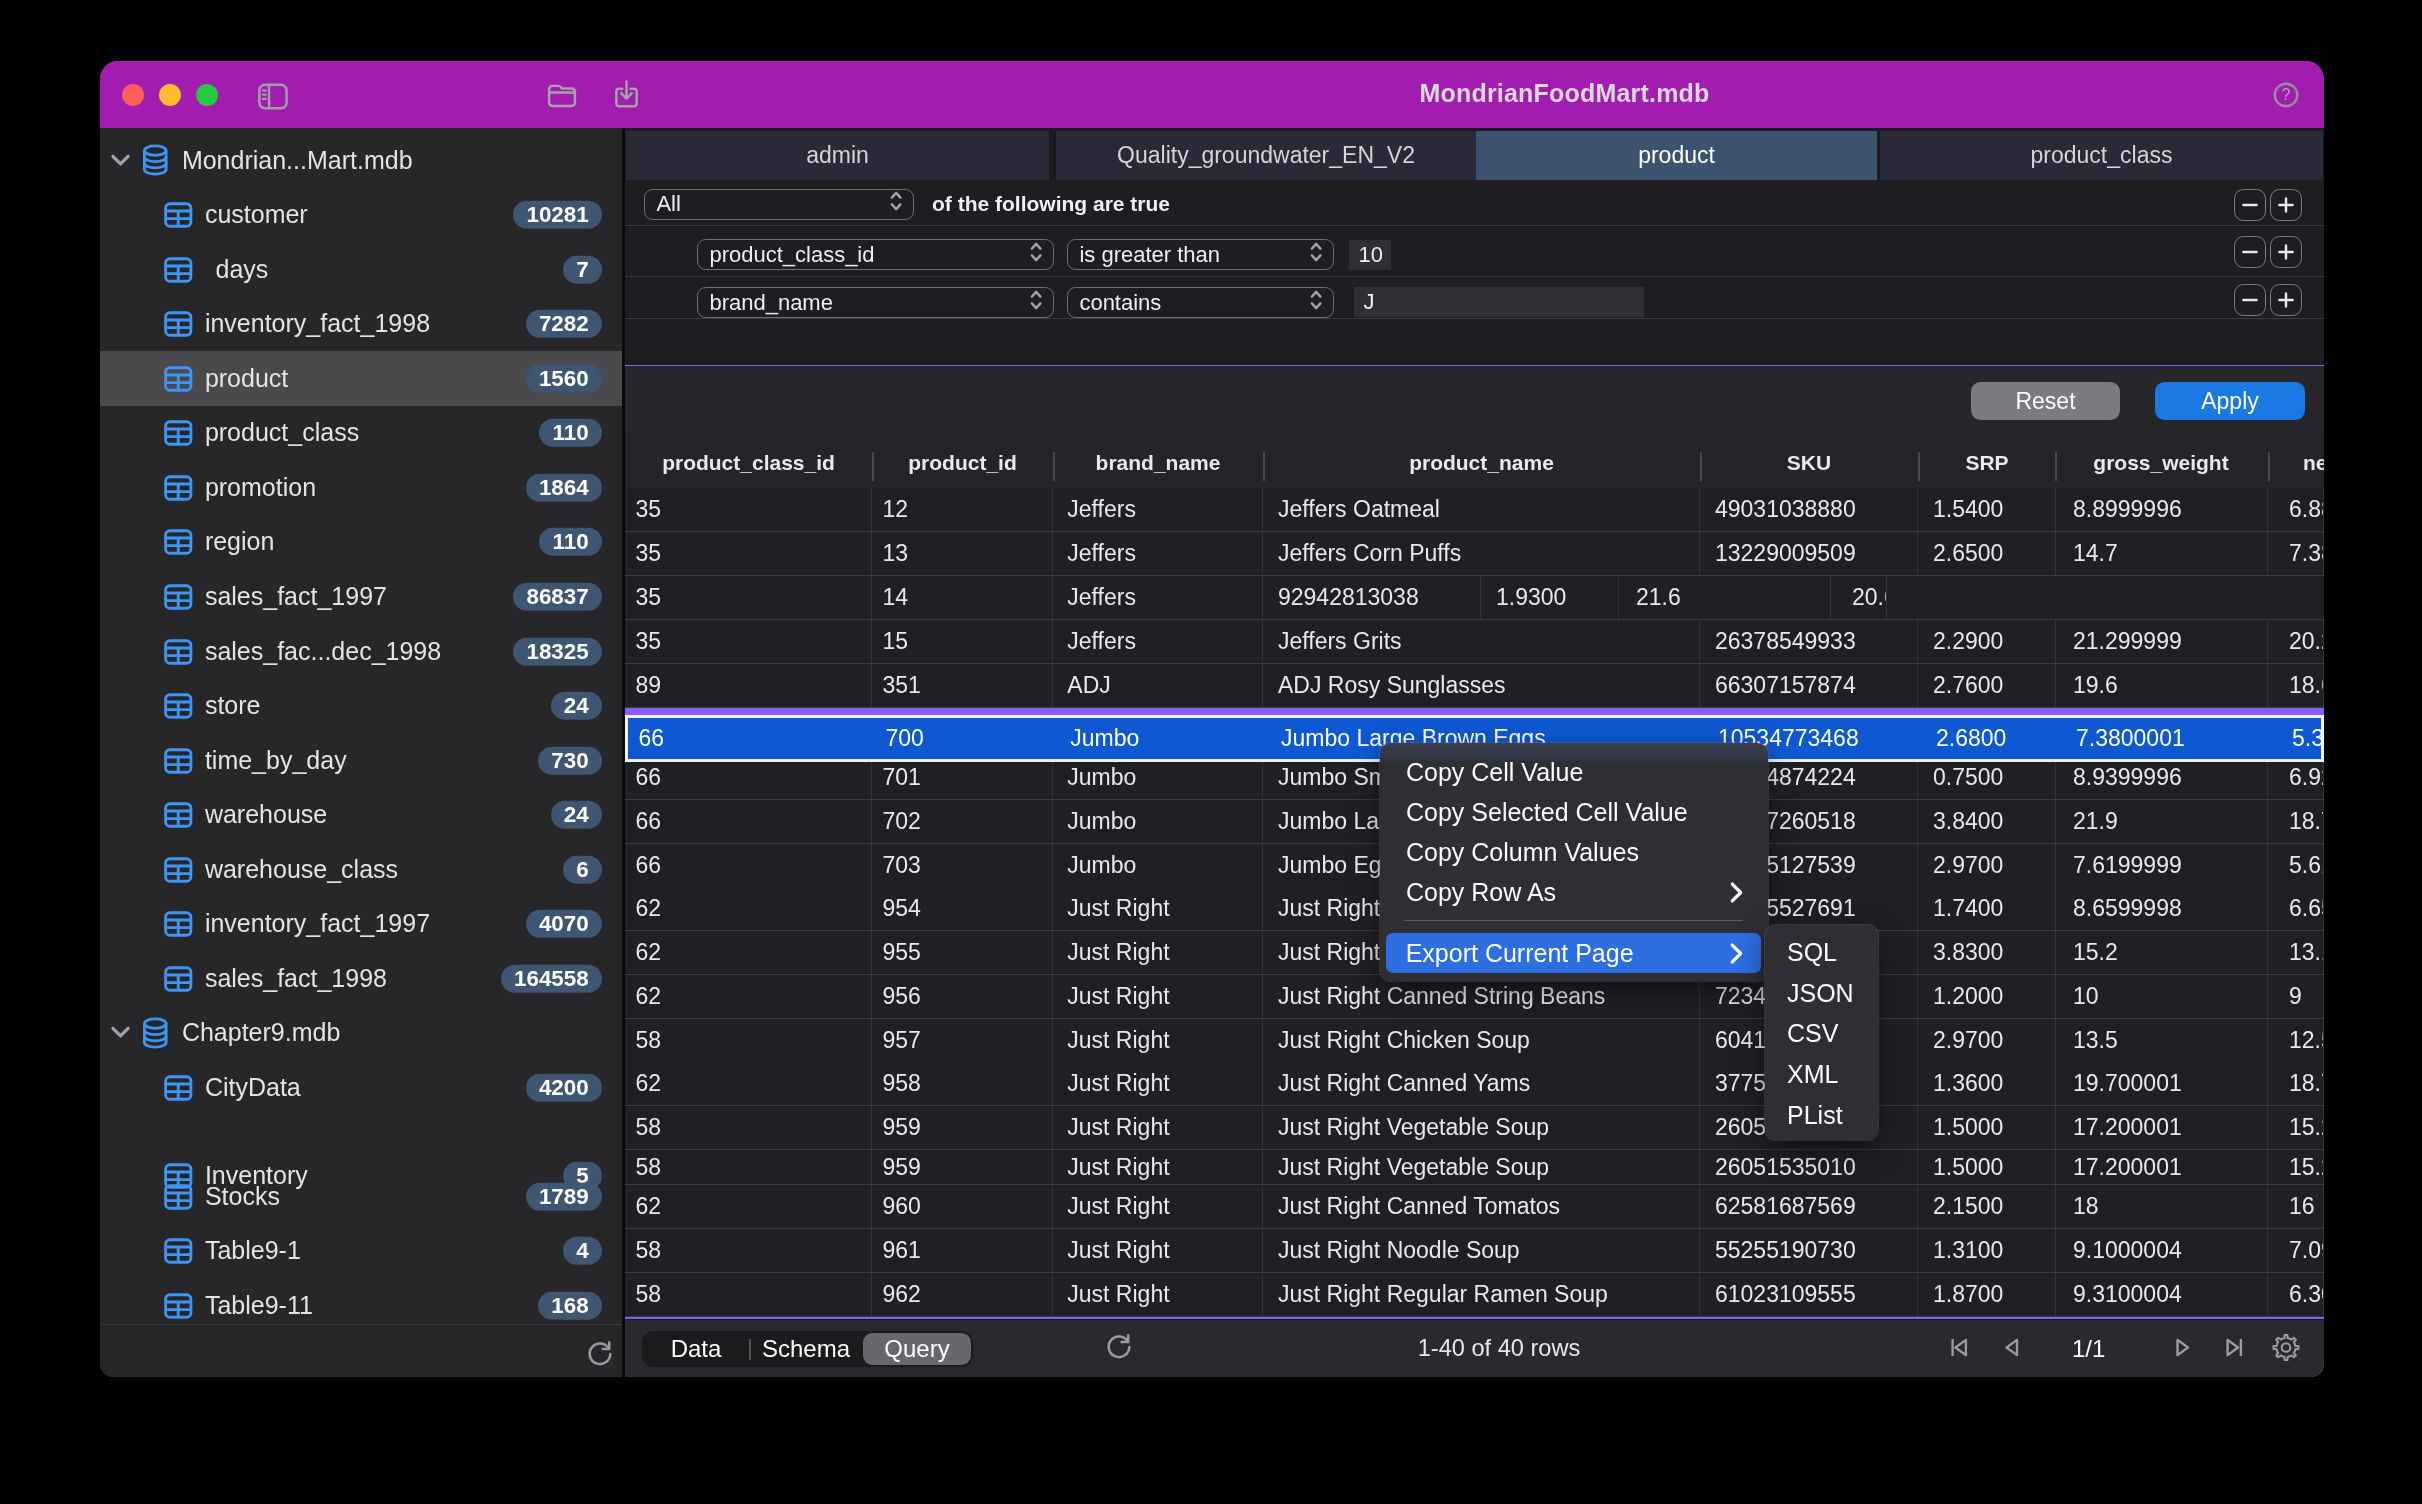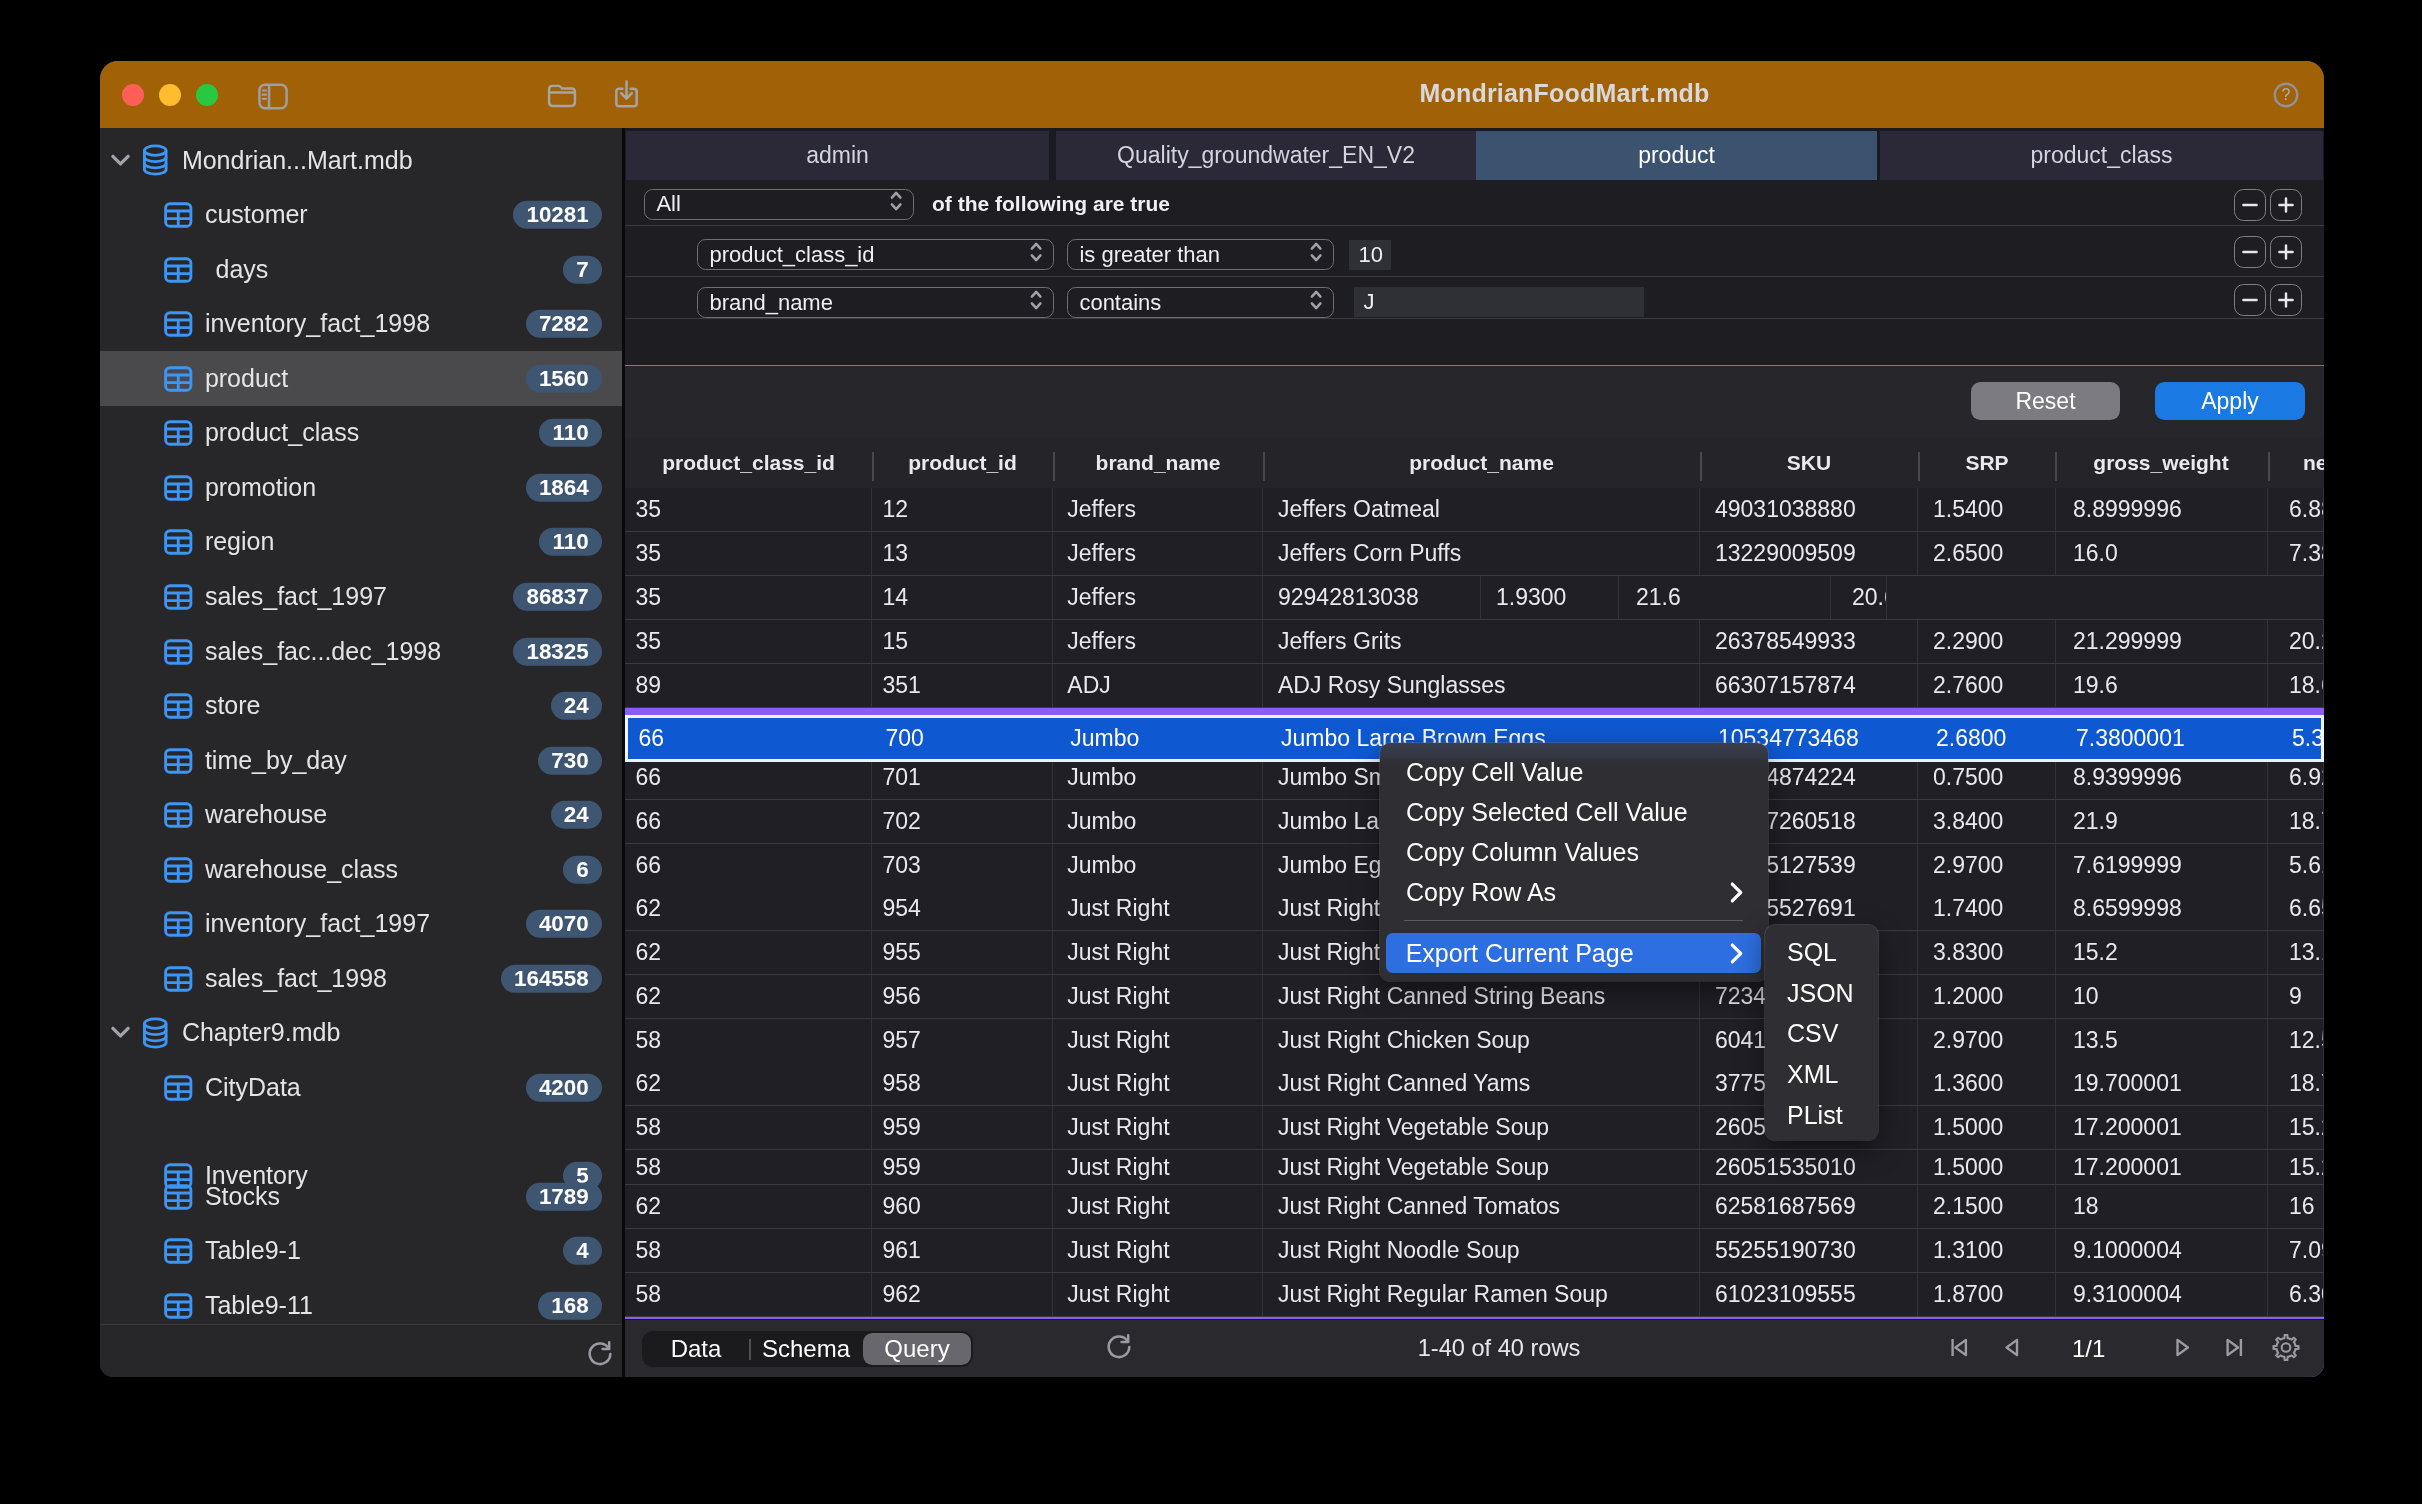--- a/index.html
+++ b/index.html
@@ -1,16 +1,16 @@
 <!DOCTYPE html>
 <html style="font-size:15px"><head><meta charset="utf-8"><style>
 *{margin:0;padding:0;box-sizing:border-box;font-family:"Liberation Sans",sans-serif;}
 html,body{width:2422px;height:1505px;background:#000;overflow:hidden;}
 .win{position:absolute;left:100px;top:61px;width:2224px;height:1316px;border-radius:18px 18px 13.3px 13.3px;background:#27272a;overflow:hidden;box-shadow:inset 0 1px 0 rgba(255,255,255,.18), inset 0 0 0 1px rgba(255,255,255,.07);}
-.tb{position:absolute;left:0;top:0;right:0;height:78px;background:#a16207;}
+.tb{position:absolute;left:0;top:0;right:0;height:78px;background:#a21caf;}
 .light{position:absolute;top:23px;width:22px;height:22px;border-radius:50%;}
 .title{position:absolute;top:18px;left:1222px;width:485px;height:28.5px;line-height:28.5px;text-align:center;font-size:25px;font-weight:bold;color:#d9d9db;letter-spacing:0.2px;}
 .sb{position:absolute;left:0;top:67px;width:522px;bottom:0;background:#27272a;}
 .vdiv{position:absolute;left:522px;top:67px;width:2.9px;bottom:0;background:#09090b;}
 .main{position:absolute;left:525px;top:67px;right:0;bottom:0;background:#8b5cf6;}
 .sbrow{position:absolute;left:0;width:522px;height:55px;display:flex;align-items:center;color:#e4e4e7;font-size:25px;white-space:nowrap;}
 .sbrow.sel{background:#4a4a4d;}
 .sbadge{position:absolute;top:50%;transform:translateY(-50%);height:28.5px;border-radius:14.3px;background:#3e5671;color:#fff;font-size:22.4px;font-weight:bold;line-height:28.5px;padding:0 13.3px;text-align:center;}
 .tabs{position:absolute;left:0;top:0;width:1699px;height:52px;background:#1a1a22;}
 .tab{position:absolute;top:2.9px;bottom:0;background:#2b2837;color:#d4d4dc;font-size:23px;display:flex;align-items:center;justify-content:center;}
@@ -400,21 +400,21 @@
 <span class="c" style="width:212px;padding-left:17px">8.8999996</span>
 <span class="c" style="width:56px;padding-left:21px">6.88</span>
 </div>
 <div class="r" style="top:44px;height:44px">
 <span class="c" style="width:247px;padding-left:10.5px">35</span>
 <span class="c" style="width:181px;padding-left:10.5px">13</span>
 <span class="c" style="width:210px;padding-left:14.3px">Jeffers</span>
 <span class="c" style="width:437px;padding-left:15px">Jeffers Corn Puffs</span>
 <span class="c" style="width:218px;padding-left:15px">13229009509</span>
 <span class="c" style="width:138px;padding-left:15px">2.6500</span>
-<span class="c" style="width:212px;padding-left:17px">16.0</span>
+<span class="c" style="width:212px;padding-left:17px">14.7</span>
 <span class="c" style="width:56px;padding-left:21px">7.38</span>
 </div>
 <div class="r" style="top:88px;height:44px">
 <span class="c" style="width:247px;padding-left:10.5px">35</span>
 <span class="c" style="width:181px;padding-left:10.5px">14</span>
 <span class="c" style="width:210px;padding-left:14.3px">Jeffers</span>
 <span class="c" style="width:218px;padding-left:15px">92942813038</span>
 <span class="c" style="width:138px;padding-left:15px">1.9300</span>
 <span class="c" style="width:212px;padding-left:17px">21.6</span>
 <span class="c" style="width:56px;padding-left:21px">20.6</span>

